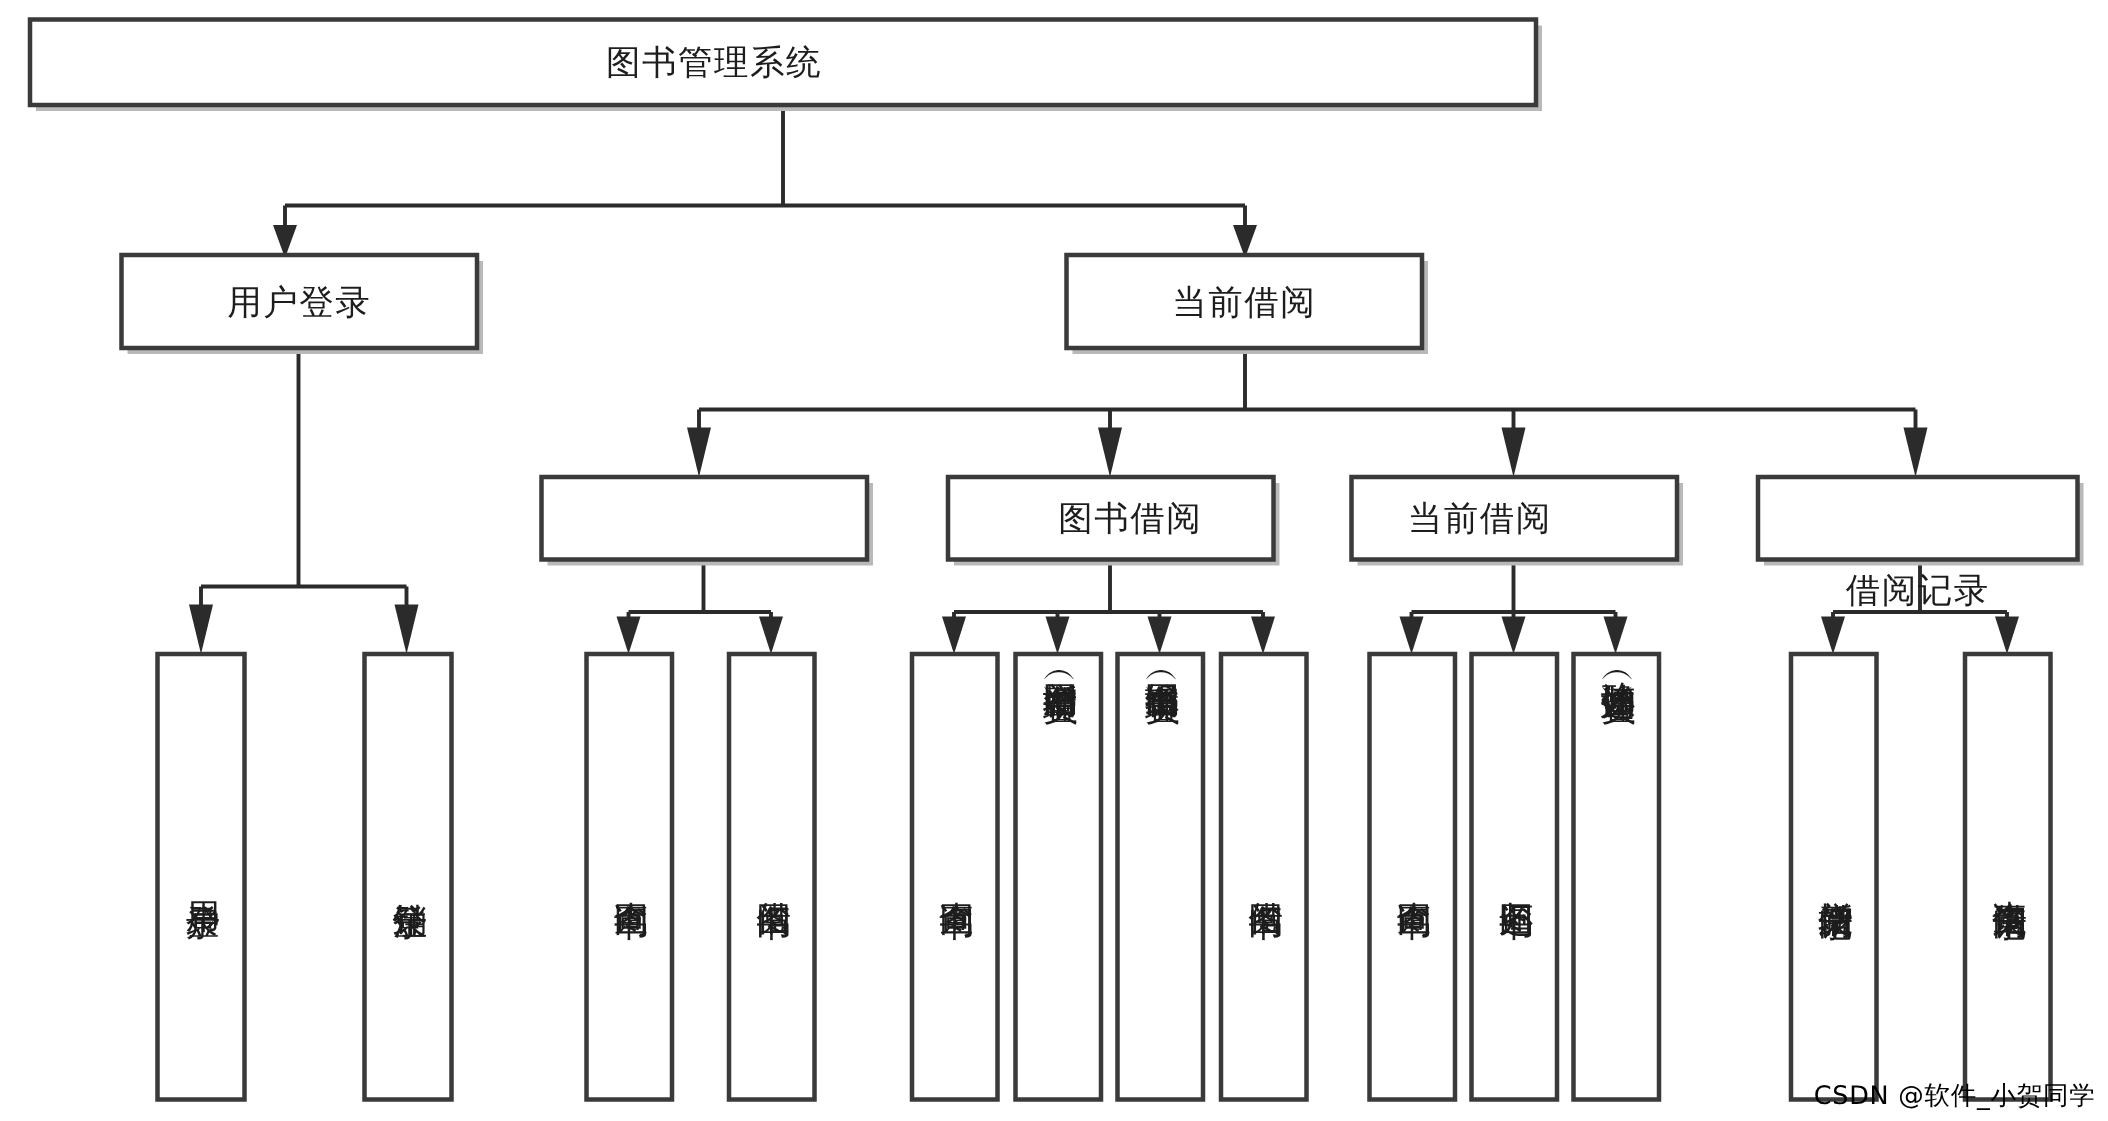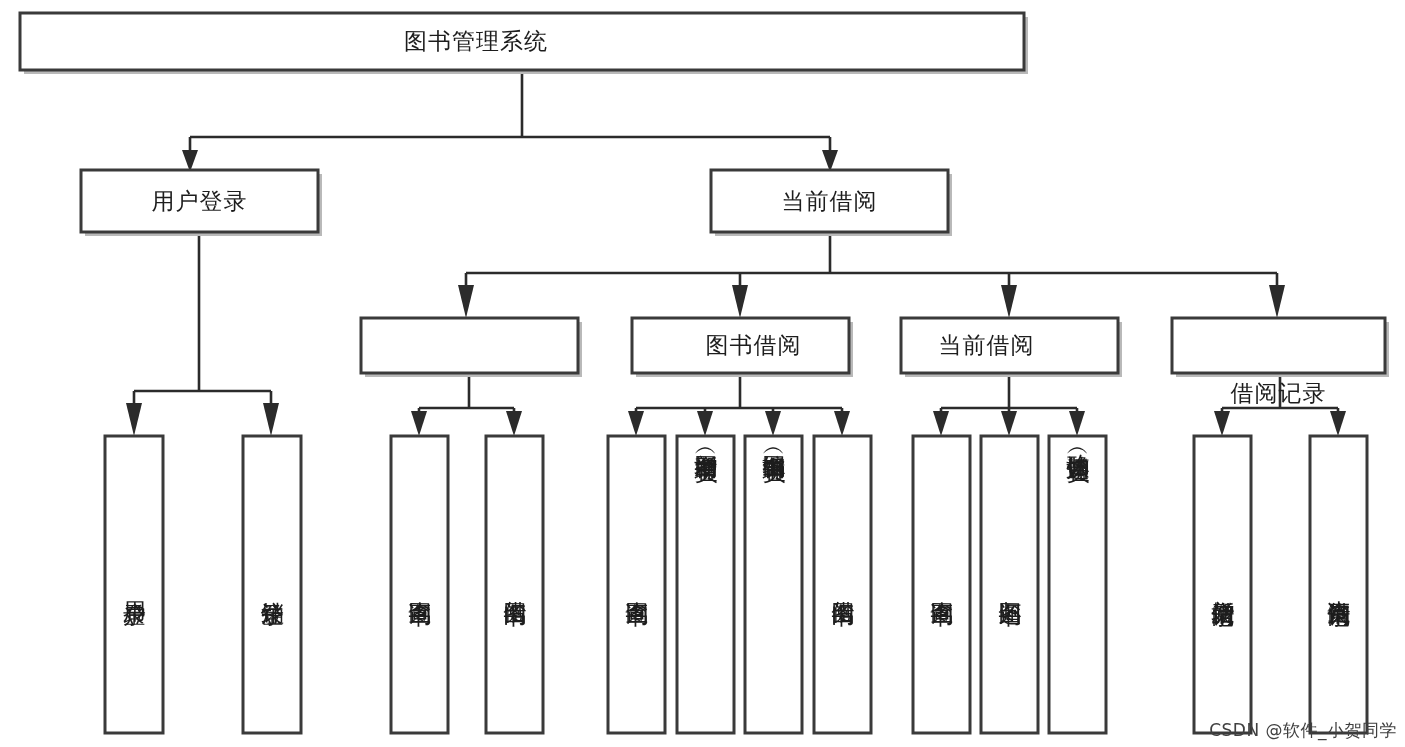--- a/index.html
+++ b/index.html
@@ -75,21 +75,21 @@
     color: #1d1d1d;
     white-space: nowrap;
     letter-spacing: 1px;
   }
   #watermark {
     position: absolute;
     right: 8px;
     bottom: 5px;
     font-family: "DejaVu Sans", "Liberation Sans", sans-serif;
     font-size: 17px;
-    color: #404040;
+    color: #000000;
     letter-spacing: 0.5px;
     user-select: none;
     white-space: nowrap;
   }
 </style>
 </head>
 <body>
 
 <div id="diagram-root">
 

